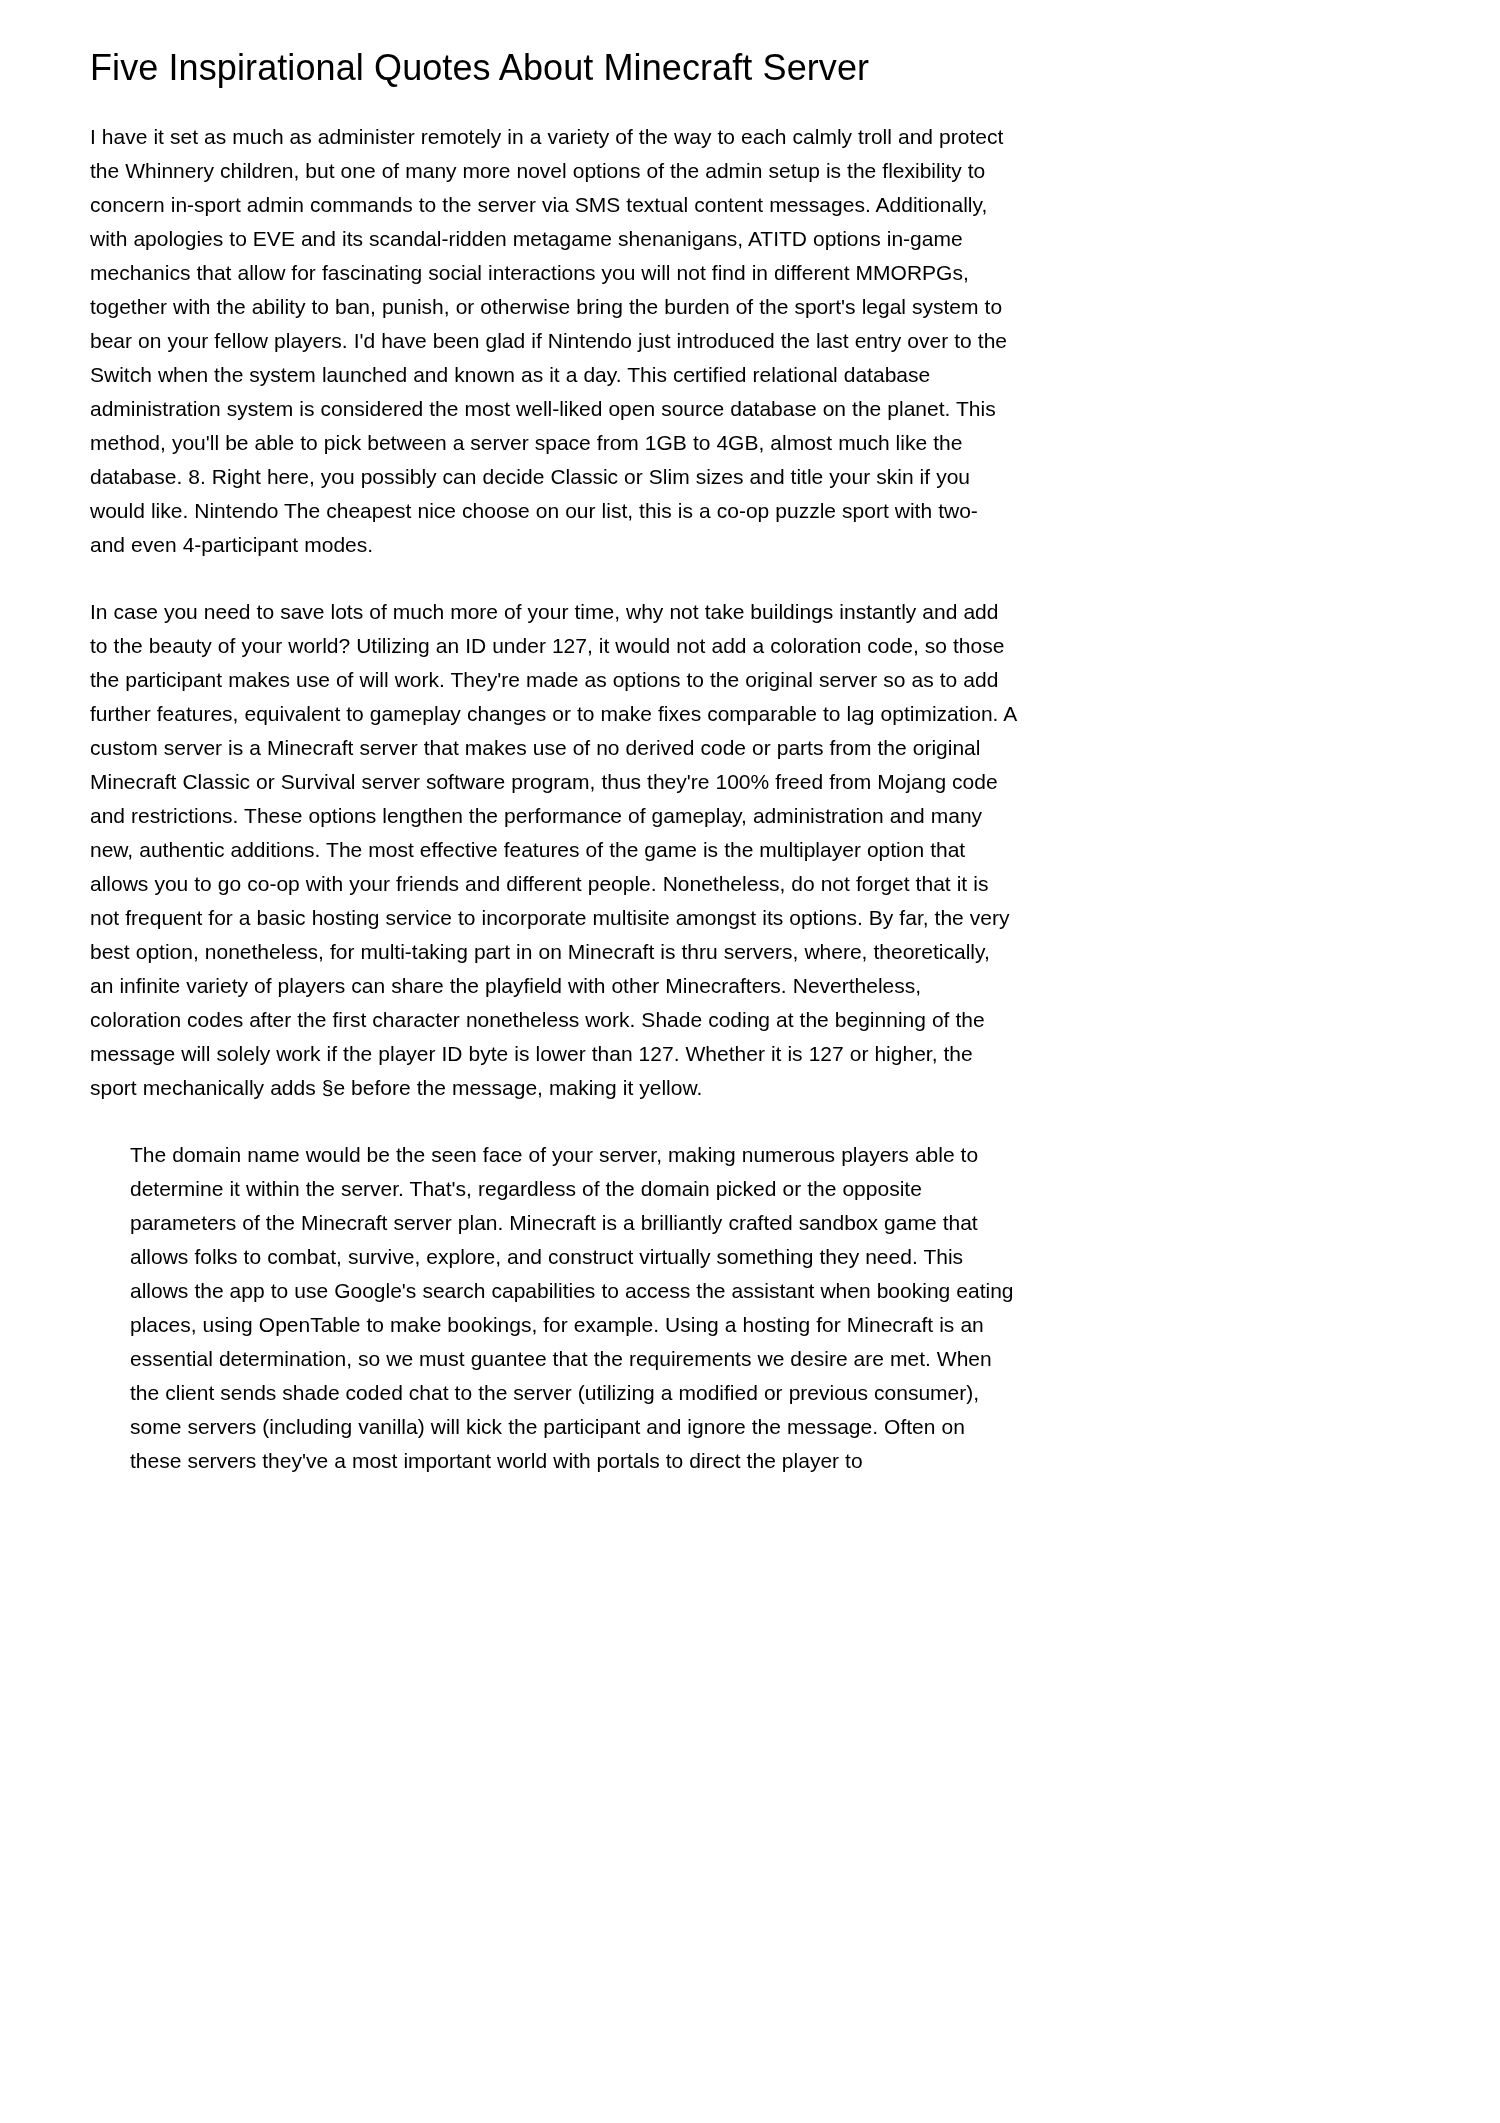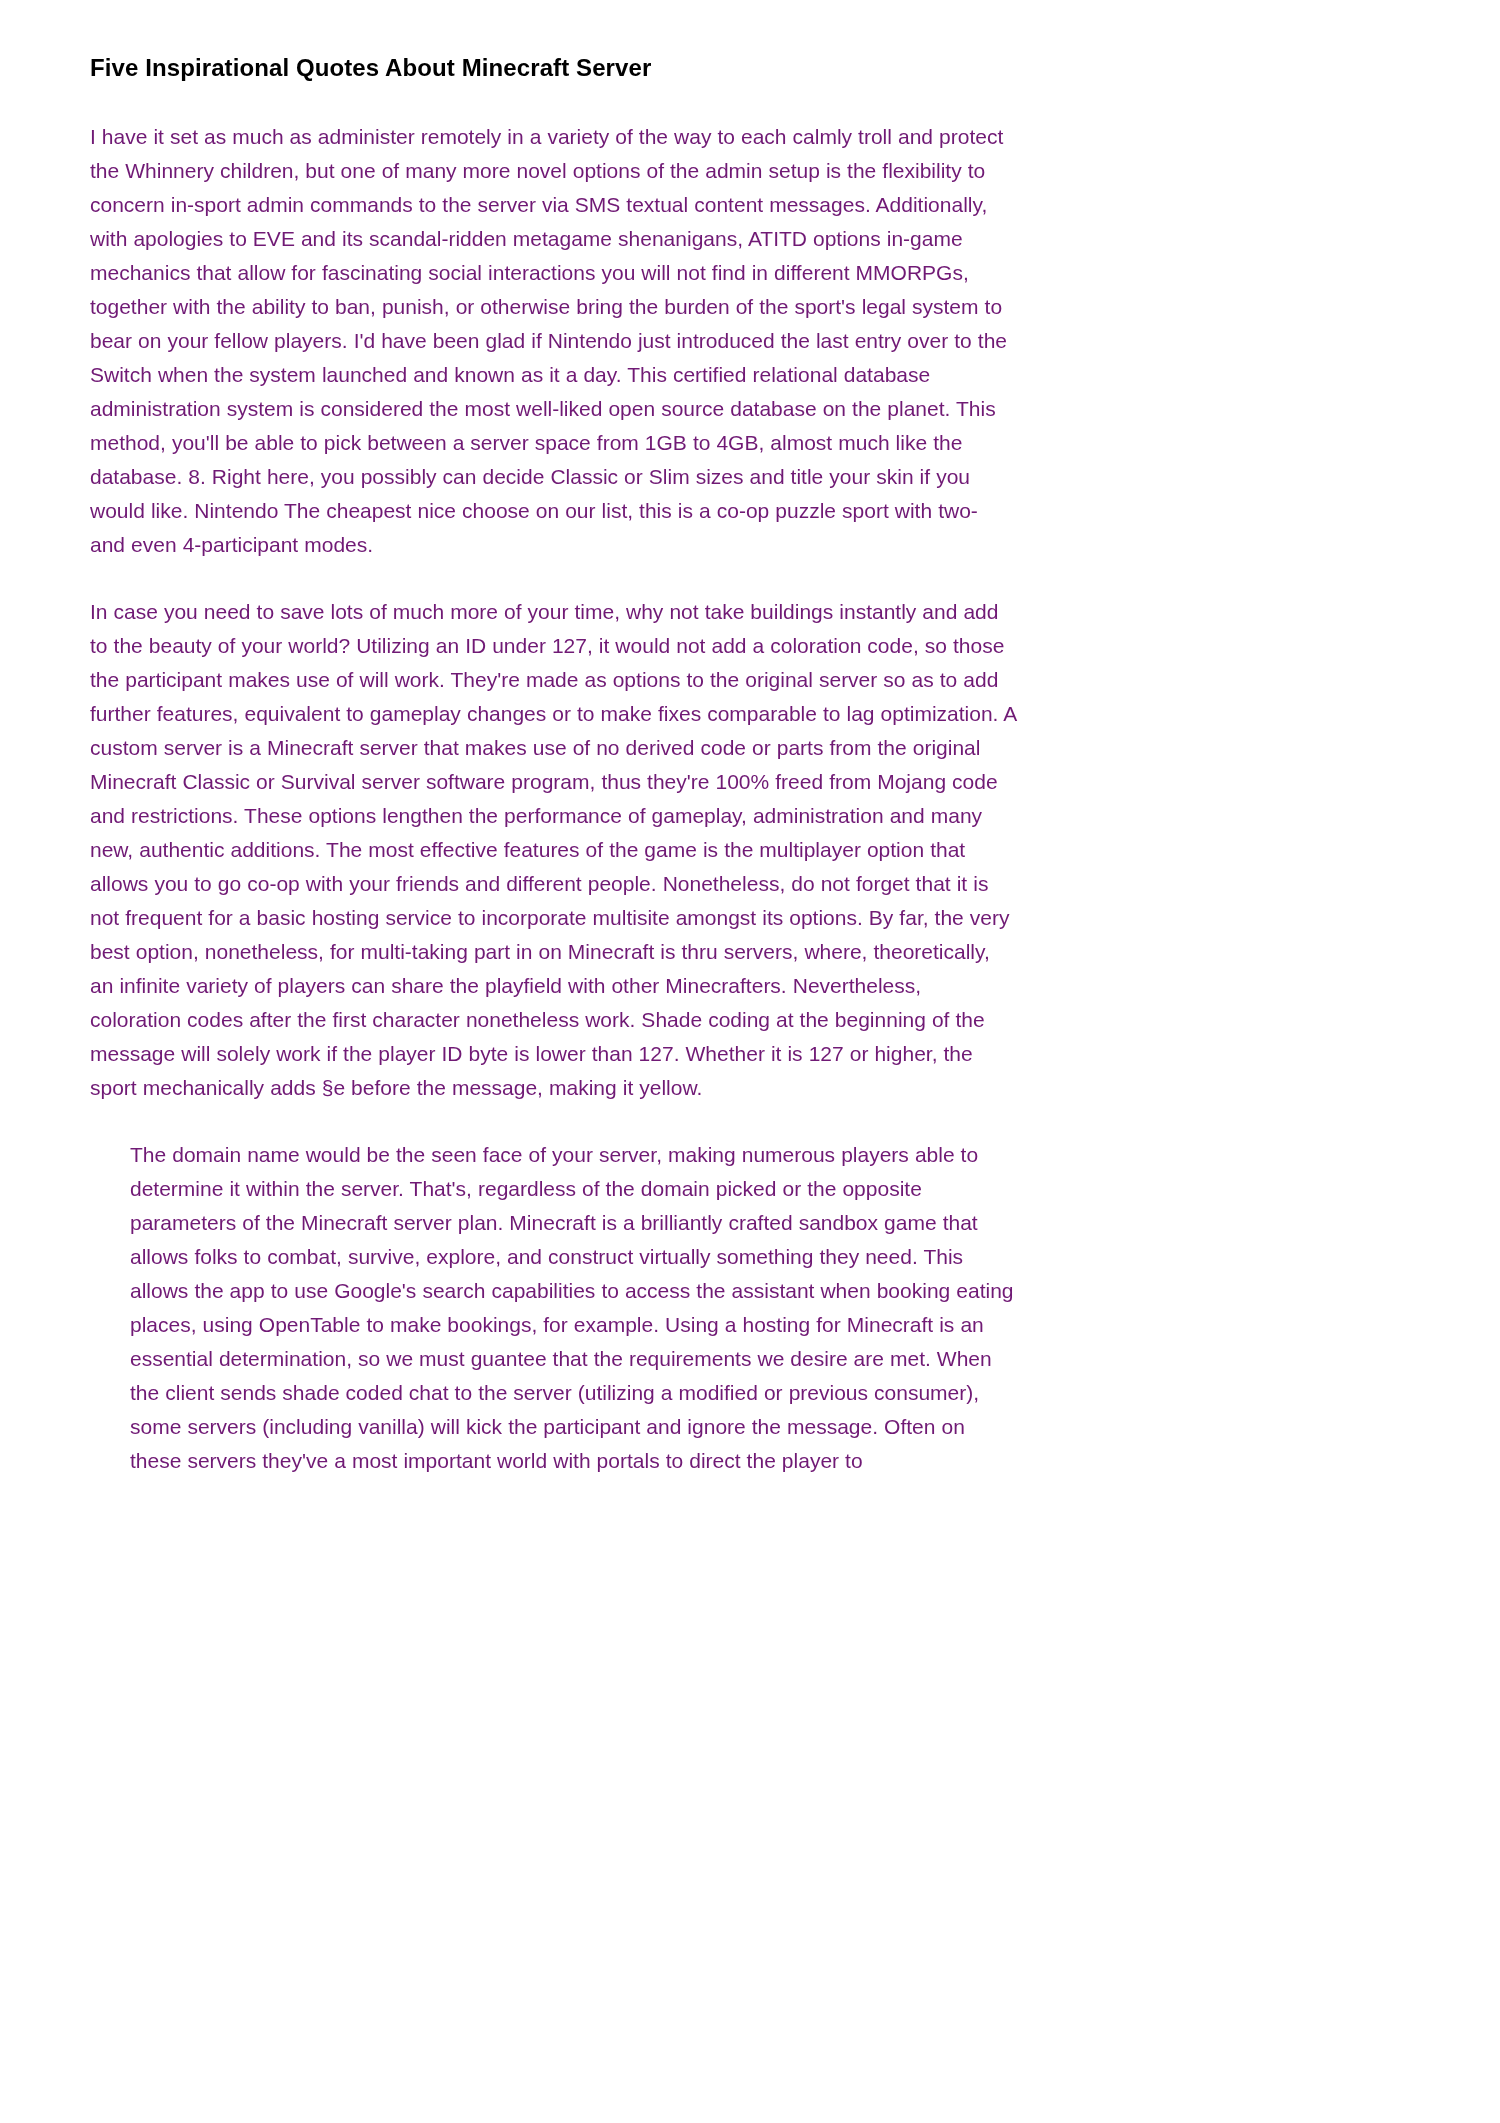--- a/index.html
+++ b/index.html
@@ -25,43 +25,43 @@
   }
   .article {
     position: absolute;
     left: 90px;
     top: 0;
     width: 928px;
   }
   .article-title {
     margin: 0;
     padding: 0;
-    font-size: 24px;
-    font-weight: bold;
+    font-size: 36px;
+    font-weight: normal;
     line-height: 40px;
     letter-spacing: 0.1px;
     color: #000000;
     position: absolute;
     top: 48px;
     left: 0;
     width: 1100px;
     white-space: nowrap;
   }
   .body-copy {
     position: absolute;
     top: 120px;
     left: 0;
     width: 928px;
   }
   .paragraph {
     margin: 0 0 33px 0;
     font-size: 21px;
     line-height: 34px;
     font-weight: normal;
-    color: #701a75;
+    color: #000000;
     text-align: left;
     word-spacing: 0.2px;
   }
   .paragraph:last-child {
     margin-bottom: 0;
     margin-left: 40px;
   }
 </style>
 </head>
 <body>

